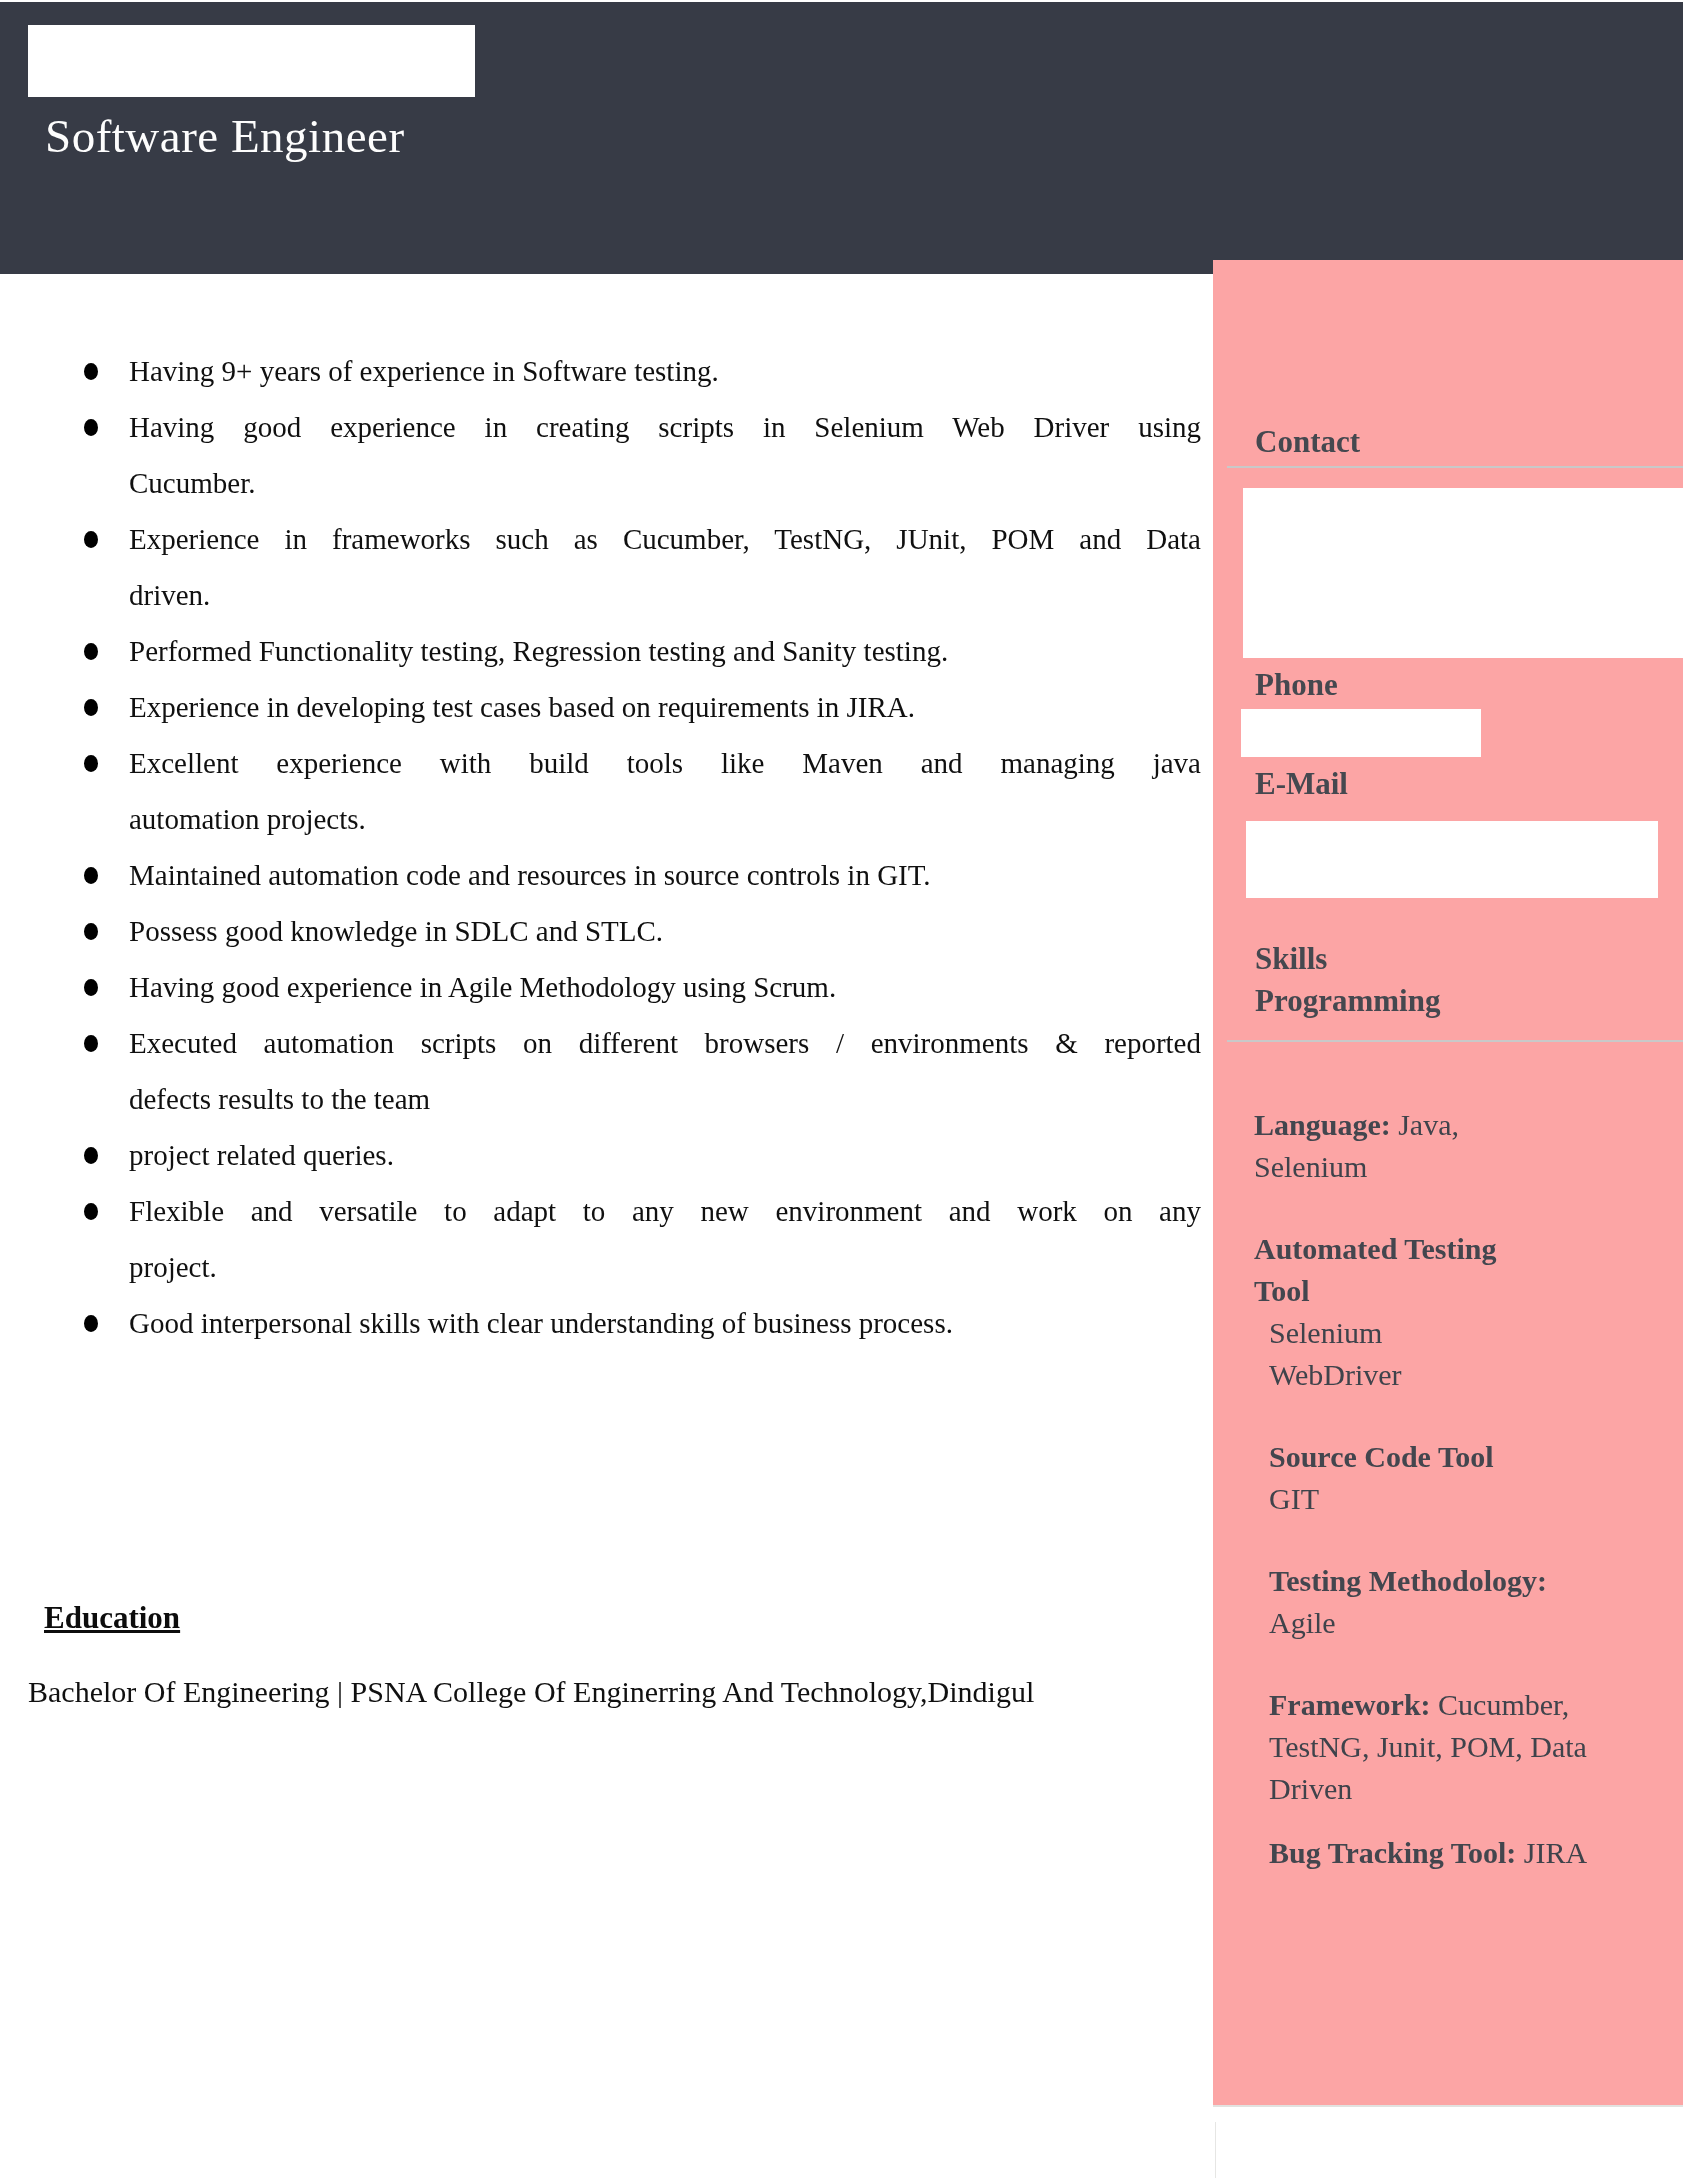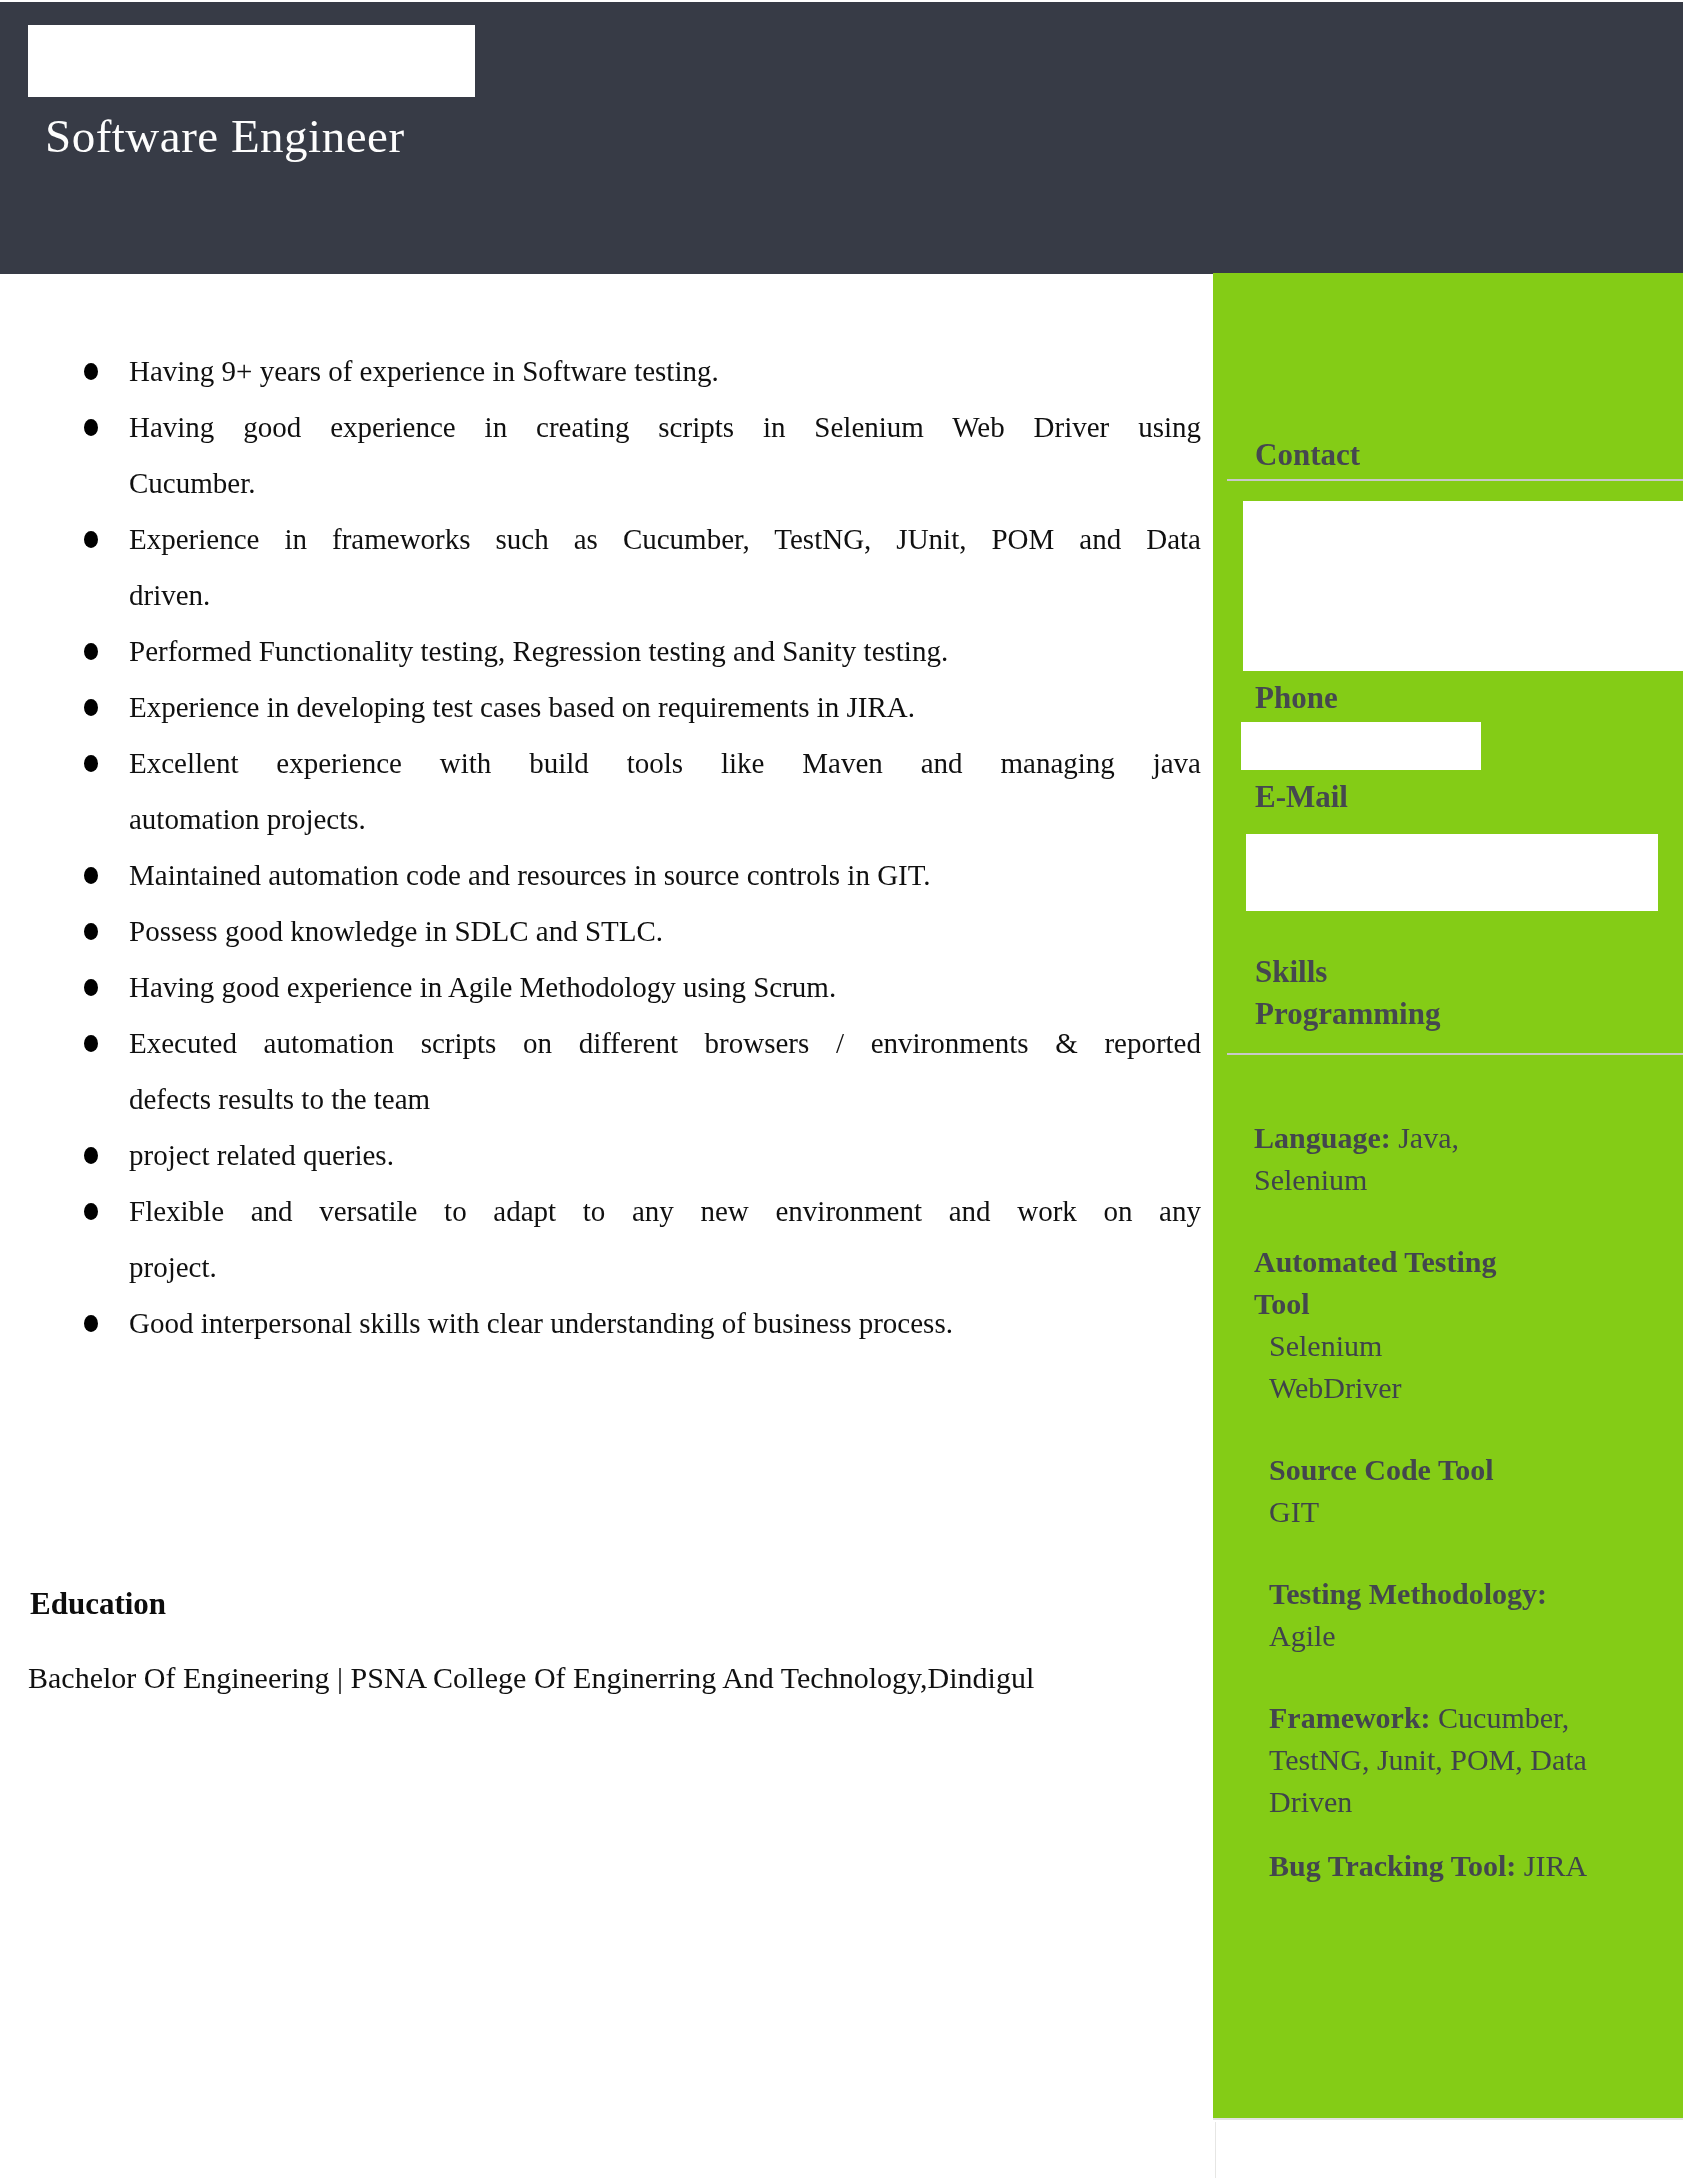--- a/index.html
+++ b/index.html
@@ -35,30 +35,30 @@
   .bullet-marker {
     position:absolute; left:-45px; top:20px; width:14px; height:17px;
     background:#000000; border-radius:50%;
   }
   .bullet-line { text-align:justify; text-align-last:justify; }
   .bullet-line:last-child { text-align-last:left; }
 
   
   .education { position:absolute; left:28px; top:1581px; width:1178px; color:#101010; }
   .education-heading {
-    margin:2px; font-size:31px; font-weight:bold; line-height:42px; color:#0d0d0d;
+    margin:16px; font-size:31px; font-weight:bold; line-height:42px; color:#0d0d0d;text-decoration:underline;
   }
   .education-entry {
     margin:32px 0 0 0; font-size:30px; line-height:42px; white-space:nowrap;
   }
 
   
   .sidebar {
-    position:absolute; left:1213px; top:273px; width:470px; height:1845px;
-    background:#84cc16; border-bottom:2px solid #e2e2e0;
+    position:absolute; left:1213px; top:260px; width:470px; height:1845px;
+    background:#fca5a5; border-bottom:2px solid #e2e2e0;
     color:#41454d;
   }
   .sb-heading {
     position:absolute; margin:0; left:42px;
     font-size:31px; font-weight:bold; line-height:42px; color:#45484f;
   }
   .contact-heading { top:161px; }
   .phone-heading   { top:404px; }
   .email-heading   { top:503px; }
   .skills-heading  { top:678px; }

